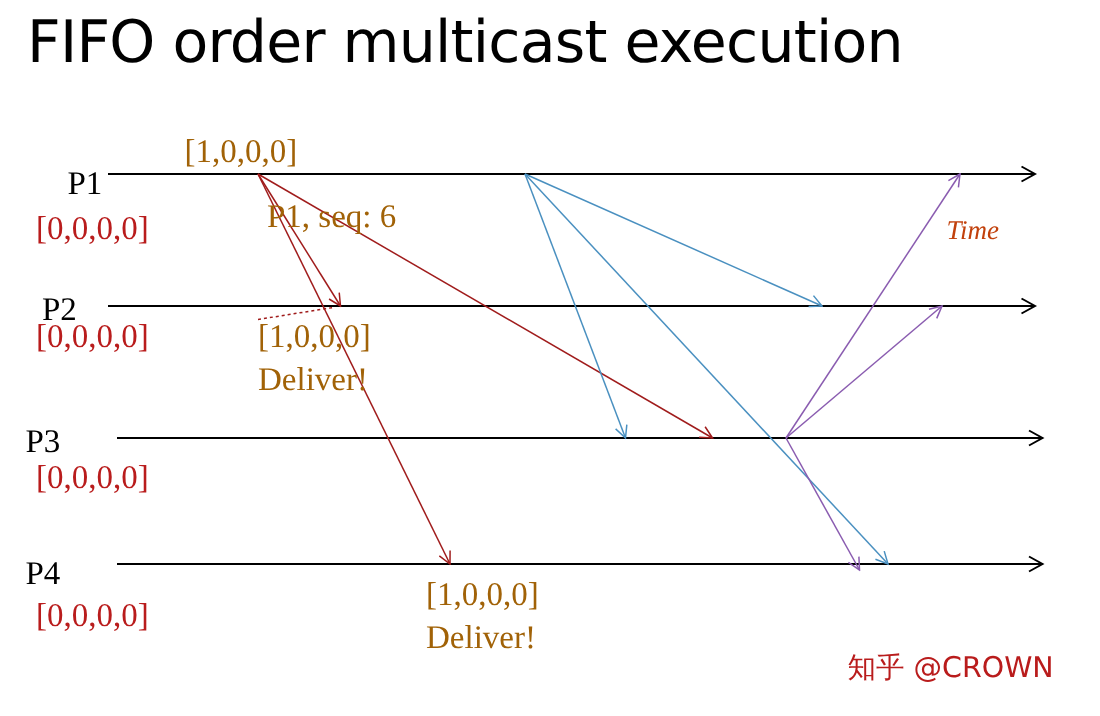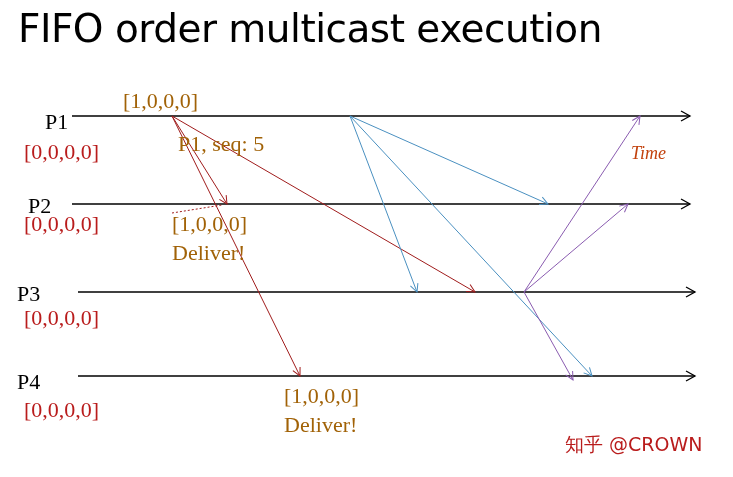--- a/index.html
+++ b/index.html
@@ -66,21 +66,21 @@
 <div class="serif proc" style="left:28px;top:193px;">P2</div>
 <div class="serif vec-green" style="left:24px;top:211px;">[0,0,0,0]</div>
 
 <div class="serif proc" style="left:17px;top:281px;text-align:right;">P3</div>
 <div class="serif vec-green" style="left:24px;top:305px;">[0,0,0,0]</div>
 
 <div class="serif proc" style="left:17px;top:369px;">P4</div>
 <div class="serif vec-green" style="left:24px;top:397px;">[0,0,0,0]</div>
 
 <div class="serif red" style="left:123px;top:88px;">[1,0,0,0]</div>
-<div class="serif red" style="left:178px;top:131px;">P1, seq: 5</div>
+<div class="serif red" style="left:178px;top:131px;">P1, seq: 6</div>
 <div class="serif red" style="left:172px;top:211px;">[1,0,0,0]</div>
 <div class="serif red" style="left:172px;top:240px;">Deliver!</div>
 <div class="serif red" style="left:284px;top:383px;">[1,0,0,0]</div>
 <div class="serif red" style="left:284px;top:412px;">Deliver!</div>
 
 <div class="serif time" style="left:631px;top:143px;">Time</div>
 
 <div class="watermark">知乎 @CROWN</div>
 
 </body></html>

